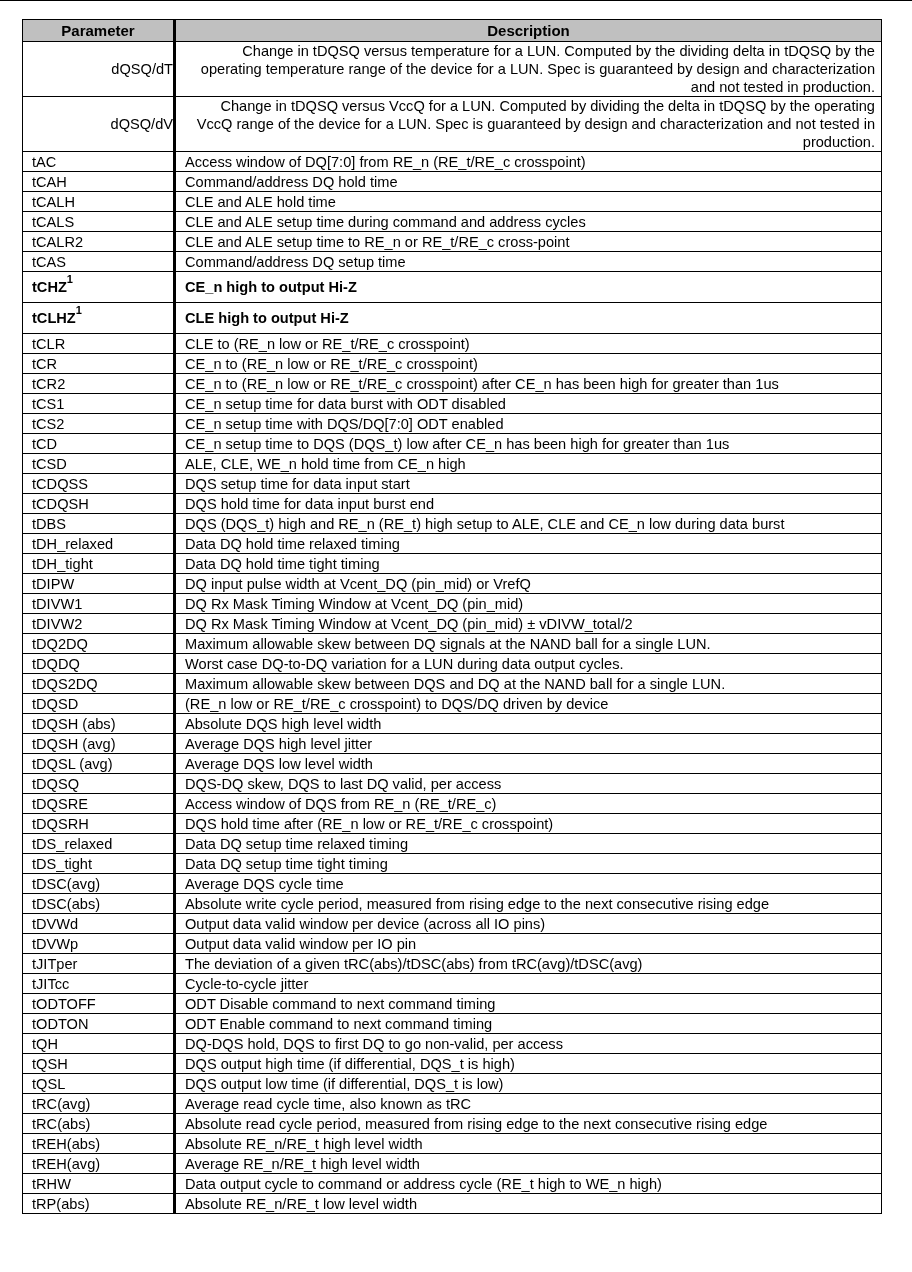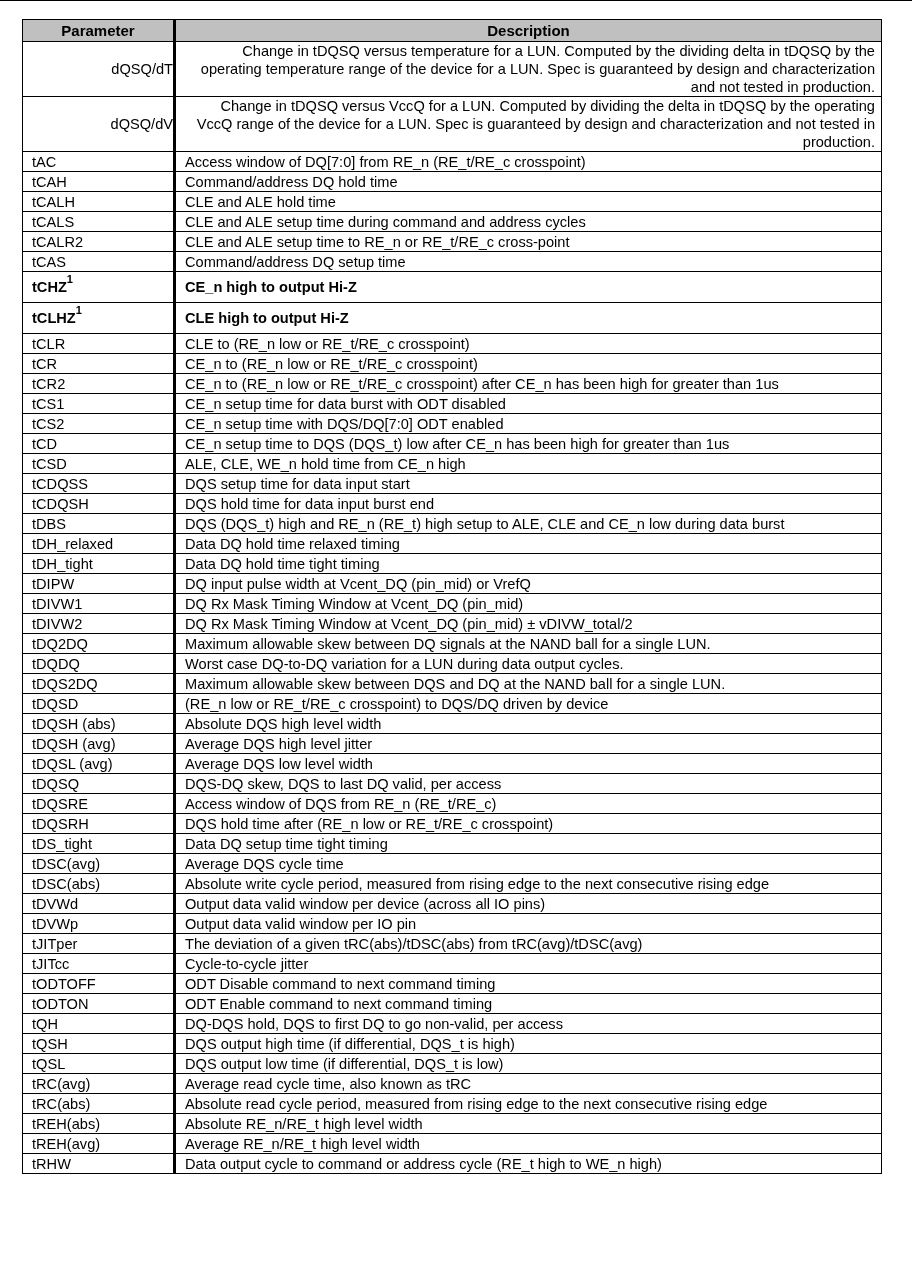--- a/index.html
+++ b/index.html
@@ -172,20 +172,24 @@
       </tr>
       <tr>
         <td class="p"><span>tDQSRE</span></td>
         <td class="d">Access window of DQS from RE_n (RE_t/RE_c)</td>
       </tr>
       <tr>
         <td class="p"><span>tDQSRH</span></td>
         <td class="d">DQS hold time after (RE_n low or RE_t/RE_c crosspoint)</td>
       </tr>
       <tr>
+        <td class="p"><span>tDS_relaxed</span></td>
+        <td class="d">Data DQ setup time relaxed timing</td>
+      </tr>
+      <tr>
         <td class="p"><span>tDS_tight</span></td>
         <td class="d">Data DQ setup time tight timing</td>
       </tr>
       <tr>
         <td class="p"><span>tDSC(avg)</span></td>
         <td class="d">Average DQS cycle time</td>
       </tr>
       <tr>
         <td class="p"><span>tDSC(abs)</span></td>
         <td class="d">Absolute write cycle period, measured from rising edge to the next consecutive rising edge</td>
@@ -238,15 +242,19 @@
         <td class="p"><span>tREH(abs)</span></td>
         <td class="d">Absolute RE_n/RE_t high level width</td>
       </tr>
       <tr>
         <td class="p"><span>tREH(avg)</span></td>
         <td class="d">Average RE_n/RE_t high level width</td>
       </tr>
       <tr>
         <td class="p"><span>tRHW</span></td>
         <td class="d"> Data output cycle to command or address cycle (RE_t high to WE_n high)</td>
+      </tr>
+      <tr>
+        <td class="p"><span>tRP(abs)</span></td>
+        <td class="d">Absolute RE_n/RE_t low level width</td>
       </tr>
     </tbody>
 </table>
 
 </body></html>

